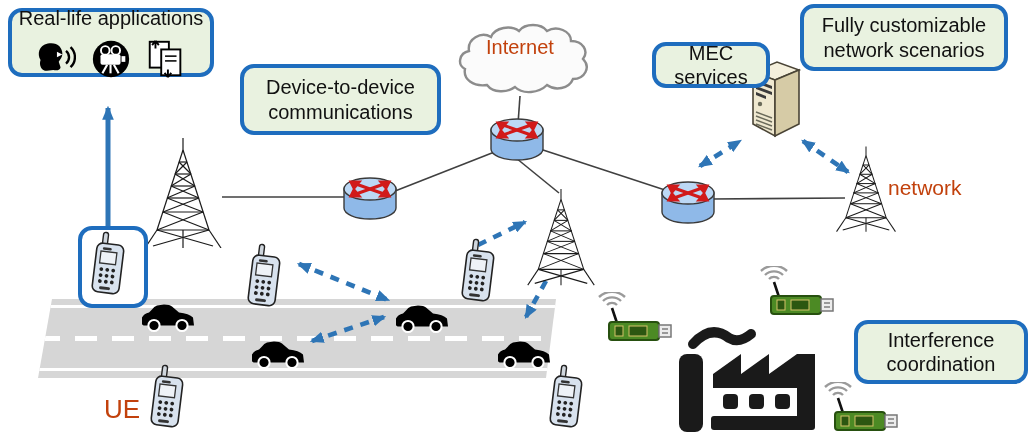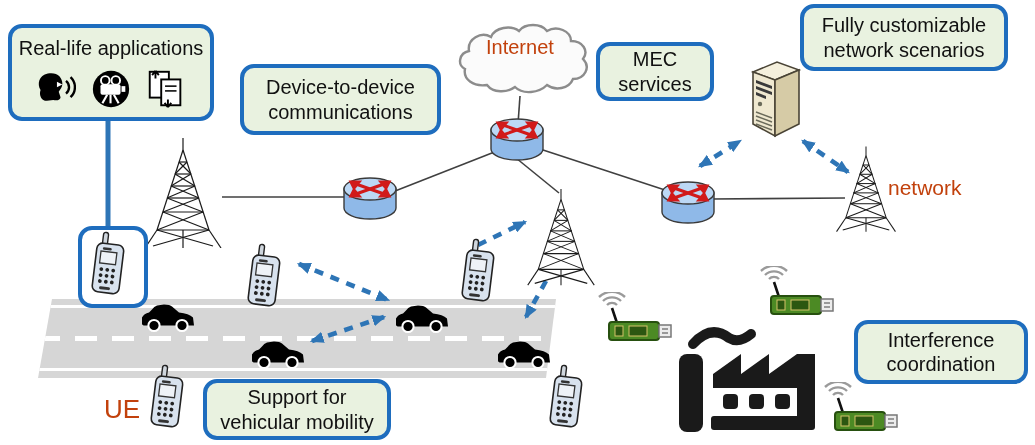--- a/index.html
+++ b/index.html
@@ -378,21 +378,21 @@
     </g>
     <line x1="16" y1="16" x2="21" y2="31" stroke="#111" stroke-width="2.6"></line>
     <rect x="13" y="30" width="50" height="18" rx="3" fill="#4c8a24" stroke="#27500f" stroke-width="2"></rect>
     <rect x="19" y="34" width="8" height="10" fill="#2c5711" stroke="#d4c269" stroke-width="1"></rect>
     <rect x="33" y="34" width="18" height="10" fill="#2c5711" stroke="#d4c269" stroke-width="1"></rect>
     <rect x="63" y="33" width="12" height="12" fill="#ececec" stroke="#777" stroke-width="1.5"></rect>
     <rect x="66" y="36" width="6" height="2" fill="#999"></rect>
       <rect x="66" y="40" width="6" height="2" fill="#999"></rect>
   </svg>
 
-  <div class="label-box layer4" style="left:8px;top:24px;width:206px;height:97px">
+  <div class="label-box layer4" style="left:8px;top:8px;width:206px;height:69px">
     <div class="rl-inner">
       <div class="rl-title">Real-life applications</div>
       <div class="rl-icons">
         <svg width="40" height="40" viewBox="0 0 44 40">
           <path d="M13,3 C23,1 29,7 29,14 C29,18 27,20 25,23 L27,29 C27,32 23,33 19,32 L12,33 C6,33 3,27 5,21 C1,15 3,5 13,3 Z" fill="#000"></path>
           <polygon points="29,15 23,18 23,12" fill="#fff"></polygon>
           <path d="M33,11 a9,9 0 0 1 0,14" stroke="#000" stroke-width="2.6" fill="none"></path>
           <path d="M38,7 a15,15 0 0 1 0,22" stroke="#000" stroke-width="2.6" fill="none"></path>
         </svg>
         <svg width="42" height="42" viewBox="0 0 44 44">
@@ -414,30 +414,27 @@
           <path d="M22,34 v8 M22,42 l-3.5,-4.5 M22,42 l3.5,-4.5" stroke="#000" stroke-width="2" fill="none"></path>
         </svg>
       </div>
     </div>
   </div>
 
   <div class="label-box layer4" style="left:240px;top:64px;width:201px;height:71px">
     <span>Device-to-device communications</span>
   </div>
 
-  <div class="label-box layer4" style="left:596px;top:42px;width:118px;height:59px">
+  <div class="label-box layer4" style="left:652px;top:42px;width:118px;height:46px">
     <span>MEC services</span>
   </div>
 
   <div class="label-box layer4" style="left:800px;top:4px;width:208px;height:67px">
     <span>Fully customizable network scenarios</span>
   </div>
 
 
   <div class="label-box layer4" style="left:854px;top:320px;width:174px;height:64px">
     <span>Interference coordination</span>
   </div>
 
-  <div class="label-box layer4" style="left:203px;top:379px;width:188px;height:61px">
-    <span>Support for vehicular mobility</span>
-  </div>
 
 </div>
 
 </body></html>

